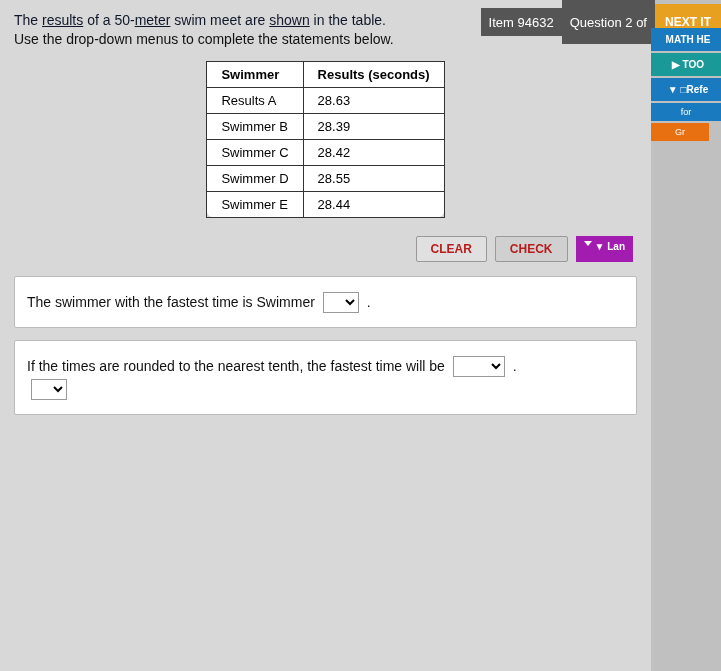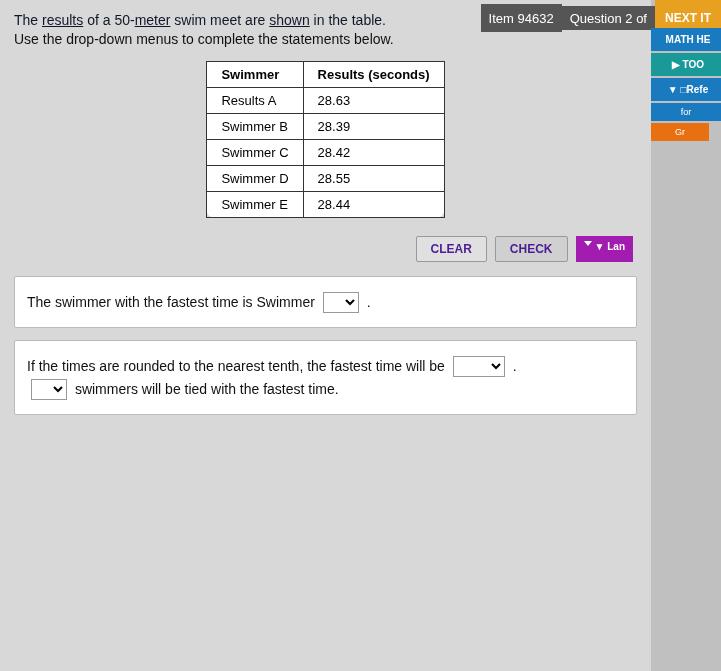--- a/index.html
+++ b/index.html
@@ -31,21 +31,21 @@
       height: 28px;
       display: flex;
       align-items: center;
     }
 
     .question-label {
       background: #555;
       color: #fff;
       font-size: 13px;
       padding: 4px 8px;
-      height: 24px;
+      height: 44px;
       display: flex;
       align-items: center;
     }
 
     .next-btn {
       background: #e8a020;
       color: #fff;
       font-size: 12px;
       font-weight: bold;
       padding: 4px 10px;
@@ -162,21 +162,21 @@
       gap: 8px;
       margin-bottom: 14px;
       padding-right: 4px;
     }
 
     .toolbar-btn {
       background: #e0e0e0;
       border: 1px solid #999;
       font-size: 12px;
       font-weight: bold;
-      color: #4c1d95;
+      color: #b91c1c;
       padding: 5px 14px;
       cursor: pointer;
       border-radius: 2px;
     }
 
     .toolbar-btn.check {
       background: #d0d0d0;
     }
 
     
@@ -305,16 +305,15 @@
   <div class="answer-section">
     <span>If the times are rounded to the nearest tenth, the fastest time will be</span>
     <span class="inline-select">
       <select id="s2-select"><option value=""></option><option value="28.3">28.3</option><option value="28.4">28.4</option><option value="28.5">28.5</option><option value="28.6">28.6</option></select>
     </span>
     <span>.</span>
     <br>
     <span class="inline-select">
       <select id="s3-select"><option value=""></option><option value="2">2</option><option value="3">3</option><option value="4">4</option><option value="5">5</option></select>
     </span>
-    <span>swimmers will be tied with the fastest time.</span>
   </div>
 
 </div>
 
 </body></html>

